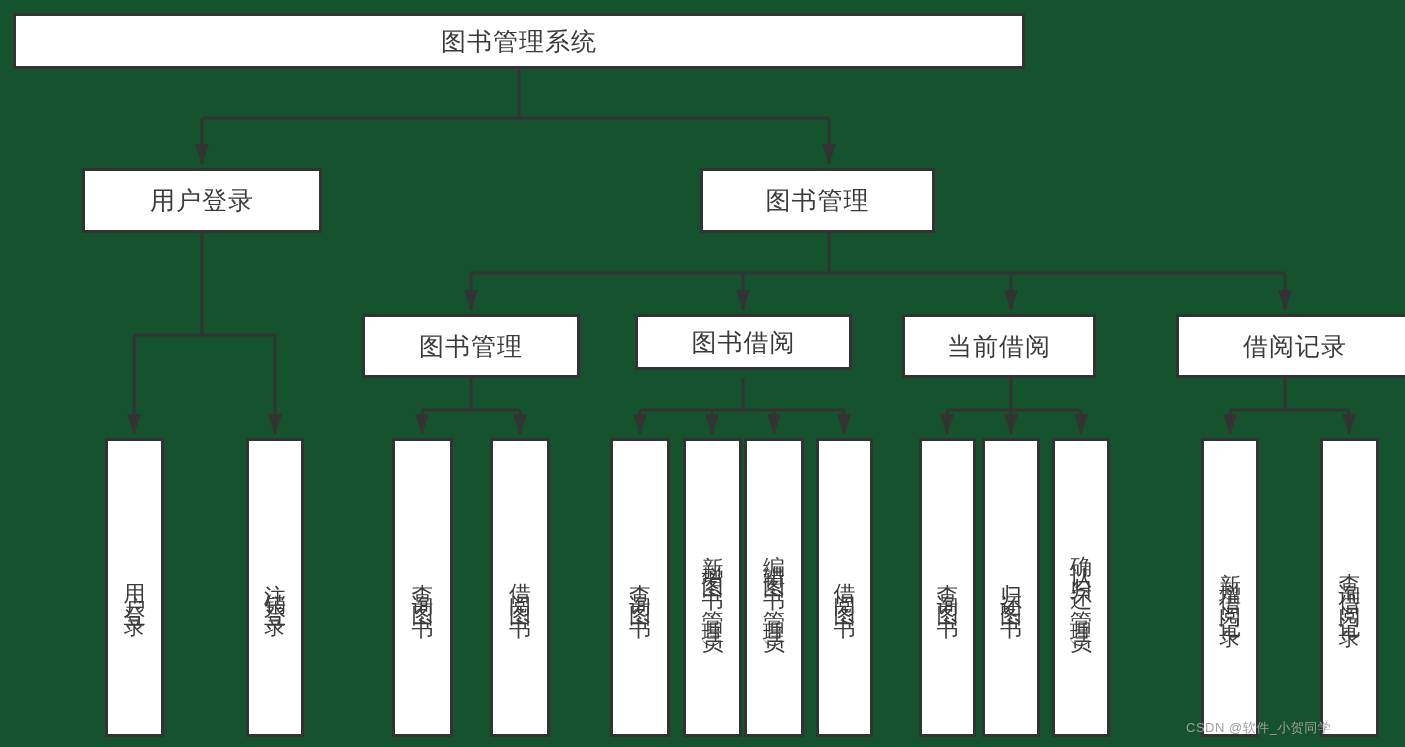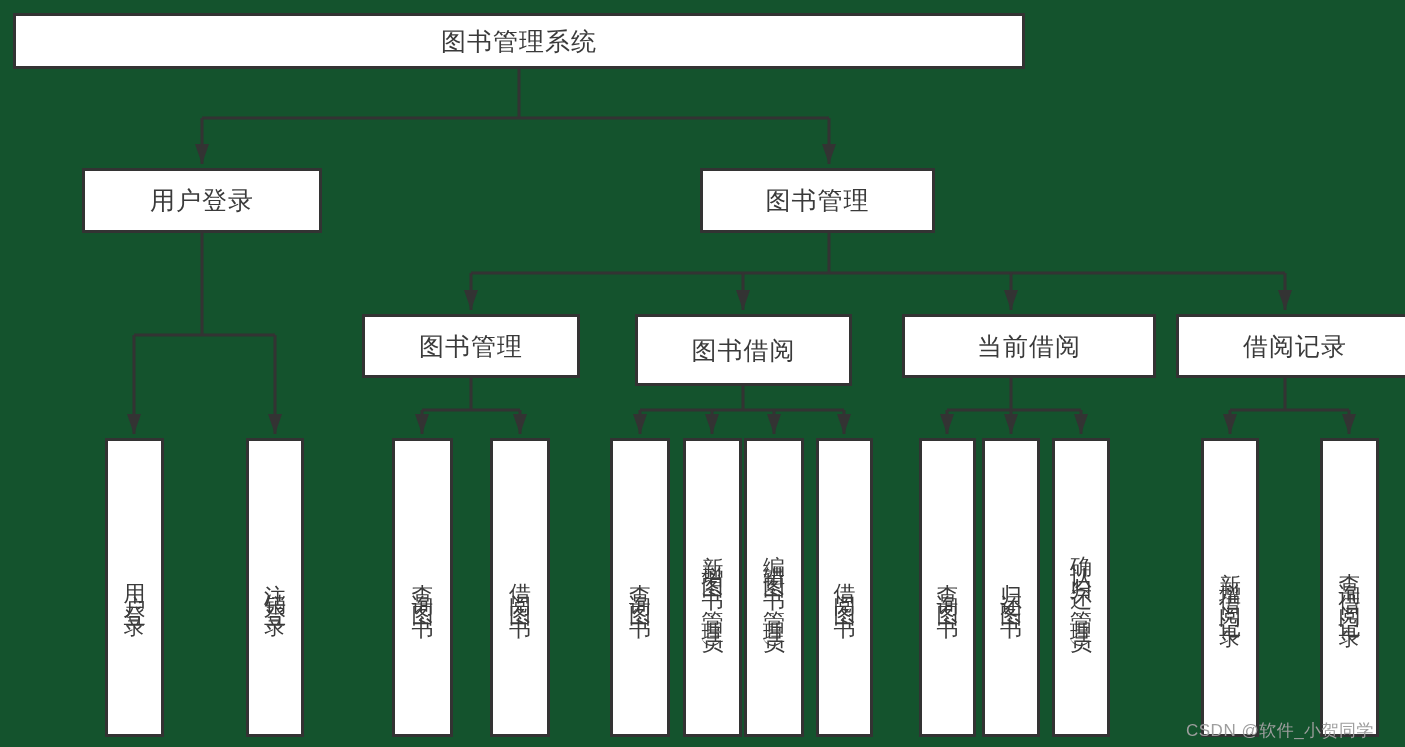--- a/index.html
+++ b/index.html
@@ -20,21 +20,21 @@
     background:#ffffff;border:3px solid #333333;
     display:flex;align-items:center;justify-content:center;
     color:#3a3a3a;
   }
   .leaf .vtext{
     writing-mode:vertical-rl;text-orientation:mixed;
     font-size:22px;letter-spacing:11px;line-height:1;white-space:nowrap;
   }
   .watermark{
     position:absolute;left:1186px;top:719px;z-index:5;
-    color:#9e9e9e;font-size:17px;letter-spacing:0.5px;white-space:nowrap;
+    color:#9e9e9e;font-size:13px;letter-spacing:0.5px;white-space:nowrap;
   }
 </style>
 </head>
 <body>
 
 <div class="stage">
 
   <svg class="wires" width="1405" height="747" viewBox="0 0 1405 747">
     <defs>
       <marker id="arrow" viewBox="0 0 22 16" refX="21" refY="8" markerWidth="22" markerHeight="16" markerUnits="userSpaceOnUse" orient="auto">
@@ -72,22 +72,22 @@
       <path class="wire" d="M1349,410 V434" marker-end="url(#arrow)"></path>
     </g>
   </svg>
 
   <div class="node" style="left:13px;top:13px;width:1012px;height:56px;">图书管理系统</div>
 
   <div class="node" style="left:82px;top:168px;width:240px;height:65px;">用户登录</div>
   <div class="node" style="left:700px;top:168px;width:235px;height:65px;">图书管理</div>
 
   <div class="node" style="left:362px;top:314px;width:218px;height:64px;">图书管理</div>
-  <div class="node" style="left:635px;top:314px;width:217px;height:72px;">图书借阅</div>
-  <div class="node" style="left:902px;top:314px;width:254px;height:64px;">当前借阅</div>
+  <div class="node" style="left:635px;top:314px;width:217px;height:56px;">图书借阅</div>
+  <div class="node" style="left:902px;top:314px;width:194px;height:64px;">当前借阅</div>
   <div class="node" style="left:1176px;top:314px;width:238px;height:64px;">借阅记录</div>
 
   <div class="leaf" style="left:105px;top:438px;width:59px;height:299px;">
     <span class="vtext">用户登录</span>
   </div>
   <div class="leaf" style="left:246px;top:438px;width:58px;height:299px;">
     <span class="vtext">注销登录</span>
   </div>
 
   <div class="leaf" style="left:392px;top:438px;width:61px;height:299px;">

